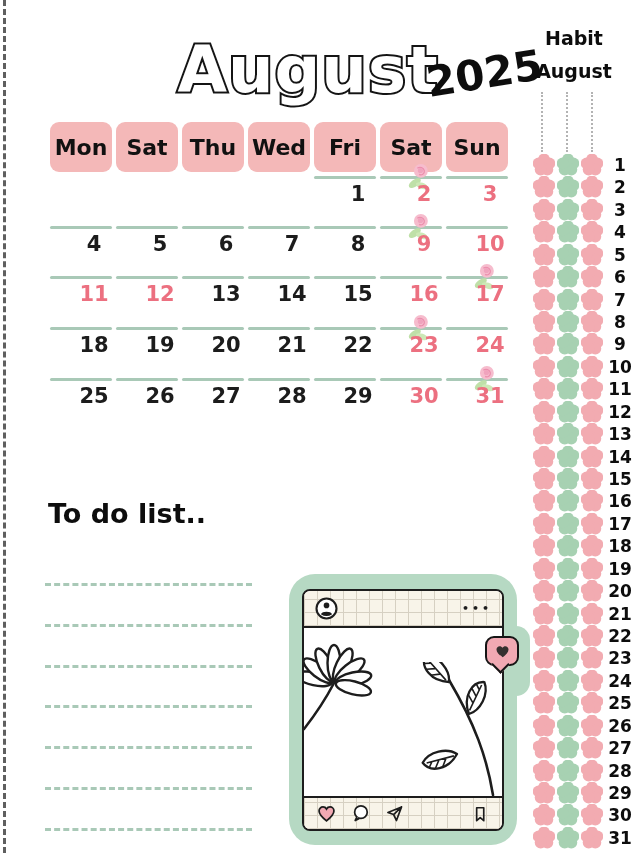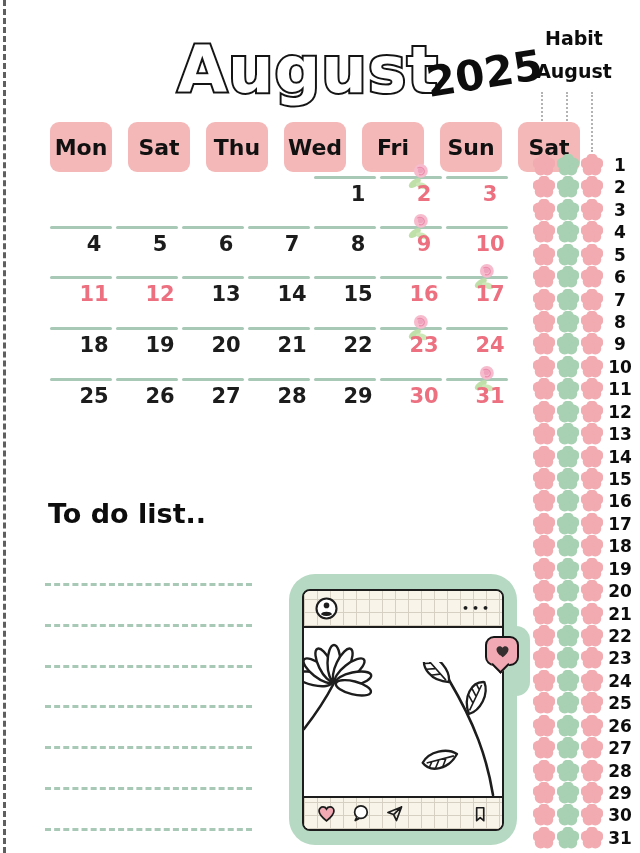--- a/index.html
+++ b/index.html
@@ -35,21 +35,21 @@
     font-size:42px;font-weight:bold;transform:rotate(-9deg);color:#0d0d0d;
   }
   .habit-label{
     position:absolute;left:524px;top:22px;width:100px;text-align:center;
     font-size:19px;font-weight:bold;line-height:33px;color:#0d0d0d;
   }
   .guide{position:absolute;top:92px;height:60px;width:0;border-left:2px dotted #b3b3b3;}
   .guide.g1{left:541px}.guide.g2{left:566px}.guide.g3{left:591px}
 
   
-  .day-headers{position:absolute;left:50px;top:122px;display:flex;gap:16px;}
+  .day-headers{position:absolute;left:50px;top:122px;display:flex;gap:4px;}
   .day-box{
     width:62px;height:50px;background:var(--day-box);border-radius:9px;
     display:flex;align-items:center;justify-content:center;
     font-size:22px;font-weight:bold;color:#111;
   }
 
   
   .cal-cell{position:absolute;width:62px;}
   .cal-cell .uline{height:3px;background:var(--sage);border-radius:2px;}
   .cal-cell .dnum{
@@ -146,22 +146,22 @@
 <div class="guide g1"></div>
 <div class="guide g2"></div>
 <div class="guide g3"></div>
 
 <div class="day-headers" id="day-headers">
     <div class="day-box">Mon</div>
     <div class="day-box">Sat</div>
     <div class="day-box">Thu</div>
     <div class="day-box">Wed</div>
     <div class="day-box">Fri</div>
+    <div class="day-box">Sat</div>
     <div class="day-box">Sun</div>
-    <div class="day-box">Sat</div>
   </div>
 <div id="calendar-grid">
     <div class="cal-cell" style="left: 314px; top: 176px;">
       <div class="uline"></div>
       <div class="dnum">1</div>
     </div>
     <div class="cal-cell" style="left: 380px; top: 176px;">
       <svg class="date-flower" width="26" height="30" viewBox="0 0 30 34">
         <use href="#dateflower"></use>
       </svg>

